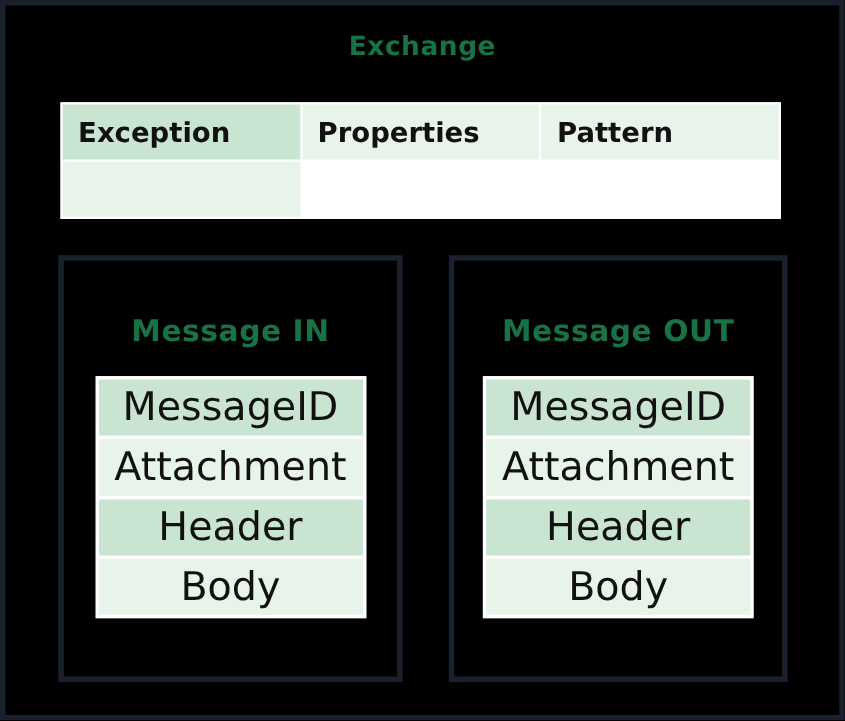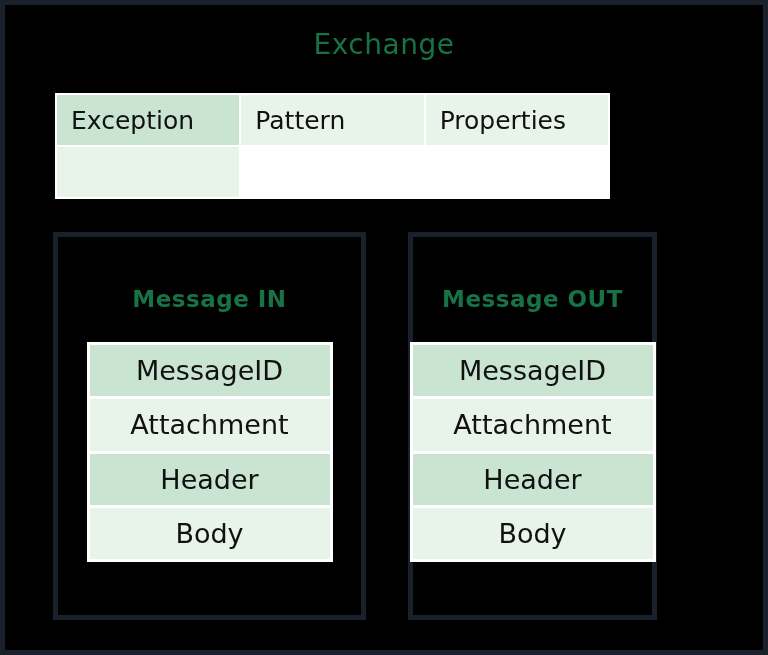--- a/index.html
+++ b/index.html
@@ -31,38 +31,39 @@
     box-sizing: border-box;
     pointer-events: none;
   }
   .diagram-title {
     position: absolute;
     top: 28px;
     left: 0;
     width: 768px;
     text-align: center;
     color: var(--title-green, #177245);
-    font-size: 28px;
-    font-weight: normal;
+    font-size: 24px;
+    font-weight: bold;
     letter-spacing: 0.5px;
   }
   
   .exchange-table {
     position: absolute;
     left: 55px;
     top: 93px;
-    width: 555px;
+    width: 655px;
     height: 106px;
     box-sizing: border-box;
     display: grid;
     grid-template-columns: repeat(3, 1fr);
     grid-template-rows: repeat(2, 1fr);
     gap: 2px;
     background: var(--grid-white, #fff);
     border: 2px solid var(--grid-white, #fff);
+    font-weight: bold;
   }
   .exchange-cell {
     display: flex;
     align-items: center;
     padding-left: 14px;
     font-size: 25px;
     color: var(--cell-text, #111);
   }
   .bg-dark { background: var(--row-green, #c9e5d1); }
   .bg-light { background: var(--row-light-green, #e8f3ea); }
@@ -70,26 +71,26 @@
   
   .message-box {
     position: absolute;
     top: 232px;
     height: 388px;
     box-sizing: border-box;
     background: var(--canvas-black, #000);
     border: 5px solid var(--frame-navy, #1b212c);
   }
   .message-box.in  { left: 53px;  width: 313px; }
-  .message-box.out { left: 408px; width: 249px; }
+  .message-box.out { left: 408px; width: 308px; }
   .message-title {
     margin-top: 49px;
     text-align: center;
     color: var(--title-green, #177245);
-    font-size: 23px;
+    font-size: 27px;
     font-weight: bold;
     letter-spacing: 0.5px;
   }
   .message-table {
     position: absolute;
     top: 105px;
     left: 50%;
     transform: translateX(-50%);
     width: 246px;
     height: 220px;
@@ -97,36 +98,36 @@
     display: grid;
     grid-template-rows: repeat(4, 1fr);
     gap: 3px;
     background: var(--grid-white, #fff);
     border: 3px solid var(--grid-white, #fff);
   }
   .message-cell {
     display: flex;
     align-items: center;
     justify-content: center;
-    font-size: 27px;
+    font-size: 36px;
     color: var(--cell-text, #111);
   }
 </style>
 </head>
 <body>
 
 <div id="canvas">
   <div class="outer-frame"></div>
 
   <div class="diagram-title">Exchange</div>
 
   <div class="exchange-table">
     <div class="exchange-cell bg-dark">Exception</div>
+    <div class="exchange-cell bg-light">Properties</div>
     <div class="exchange-cell bg-light">Pattern</div>
-    <div class="exchange-cell bg-light">Properties</div>
     <div class="exchange-cell bg-light"></div>
   </div>
 
   <div class="message-box in">
     <div class="message-title">Message IN</div>
     <div class="message-table">
       <div class="message-cell bg-dark">MessageID</div>
       <div class="message-cell bg-light">Attachment</div>
       <div class="message-cell bg-dark">Header</div>
       <div class="message-cell bg-light">Body</div>

